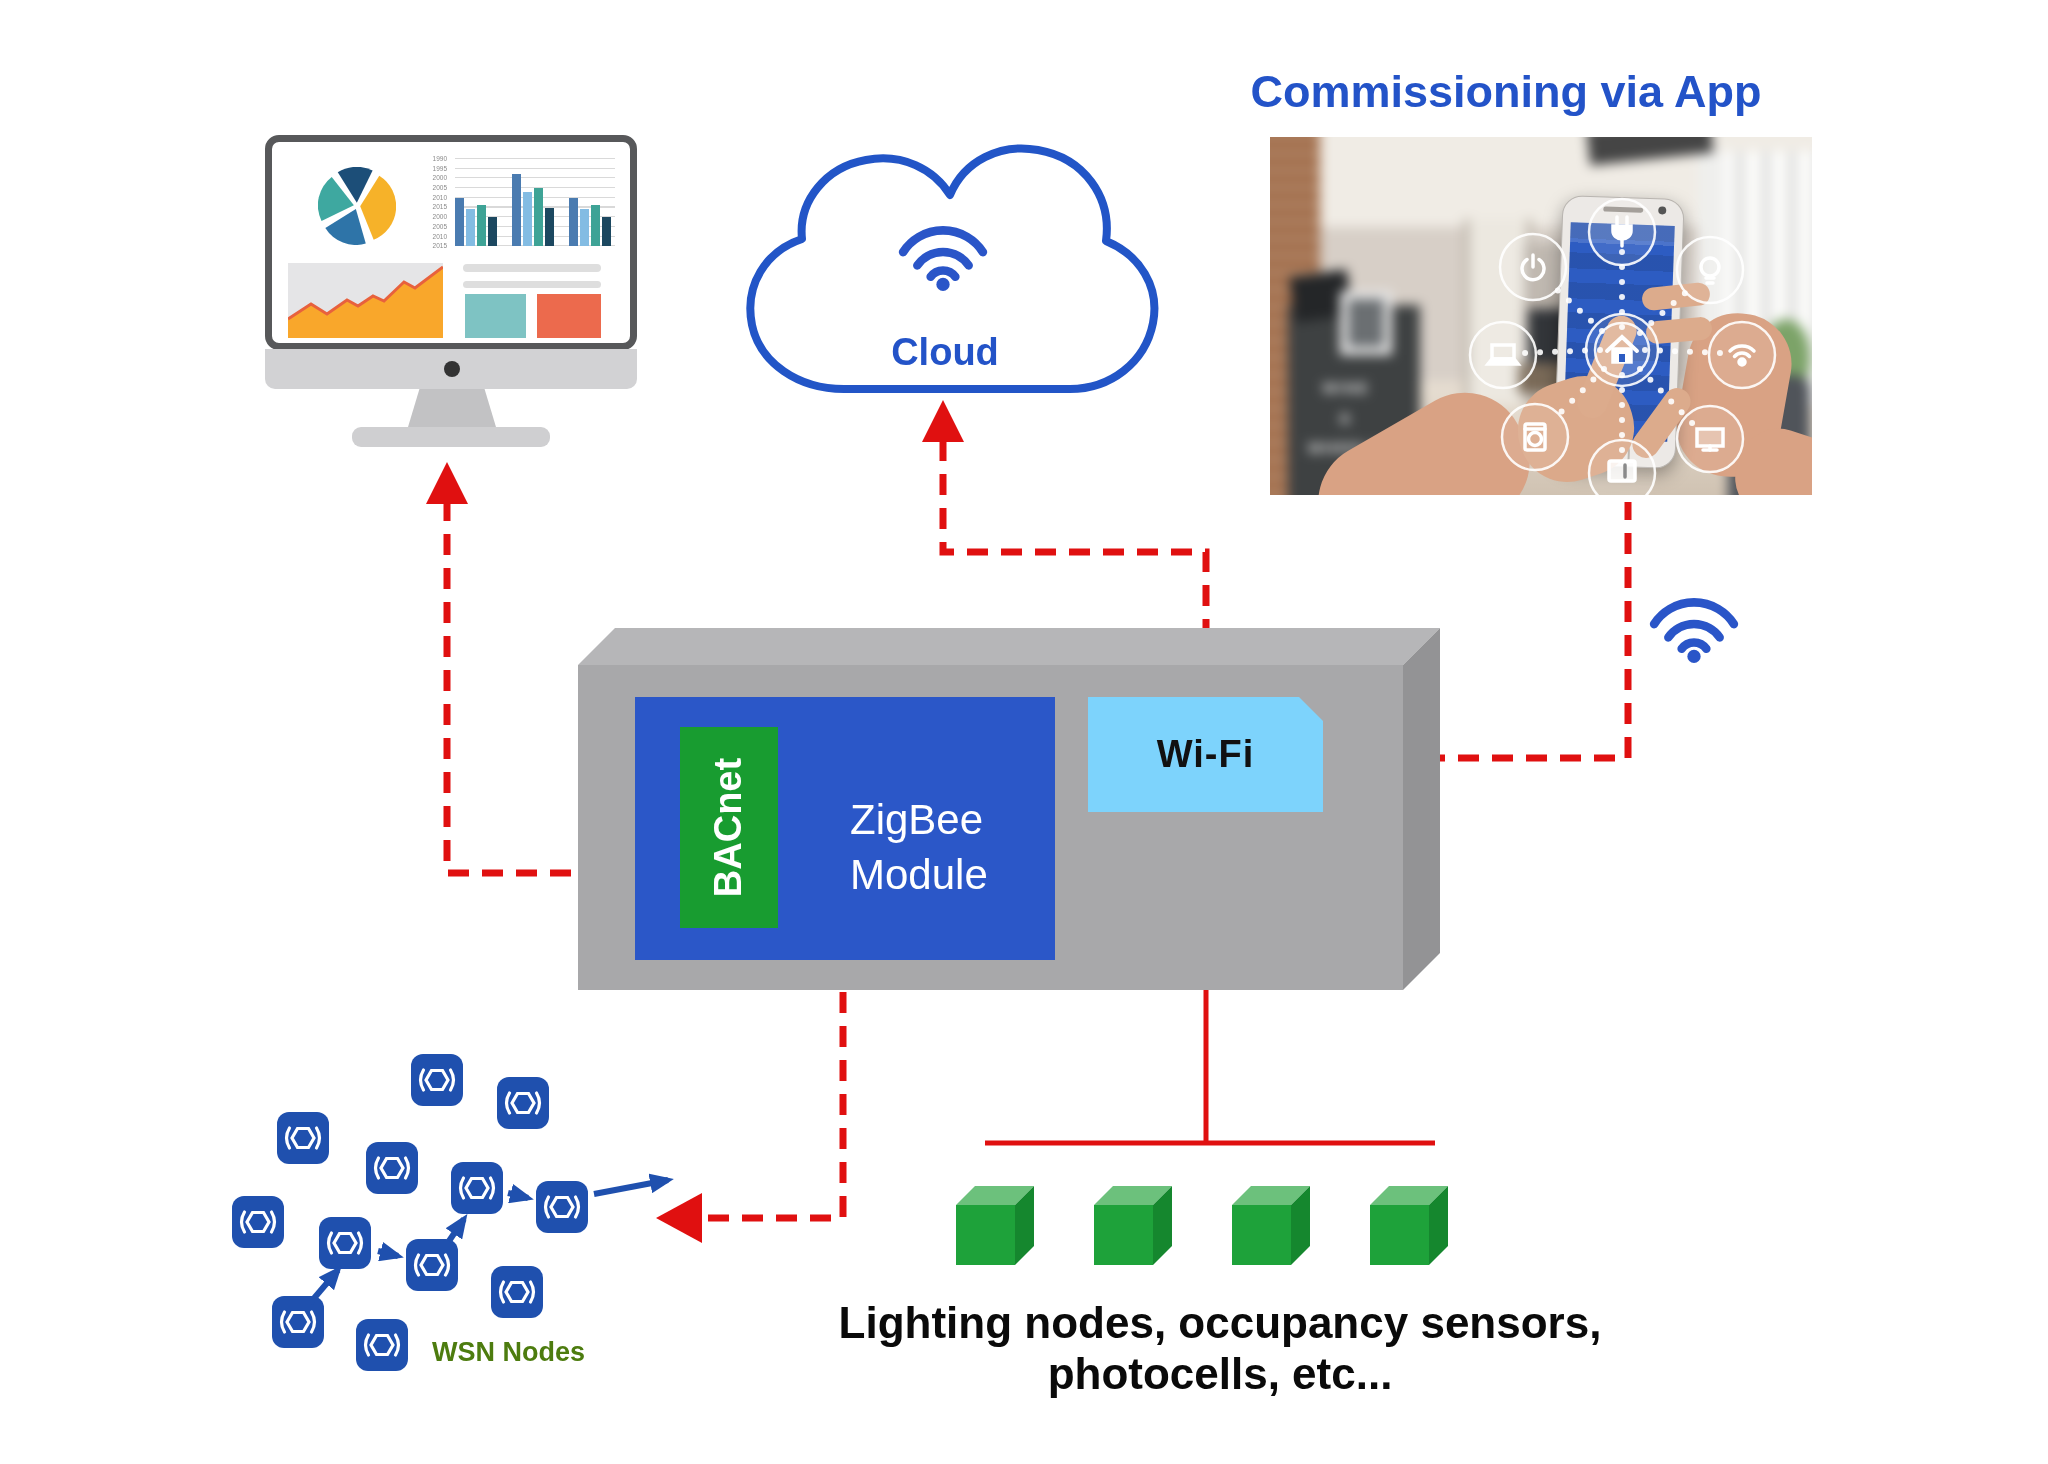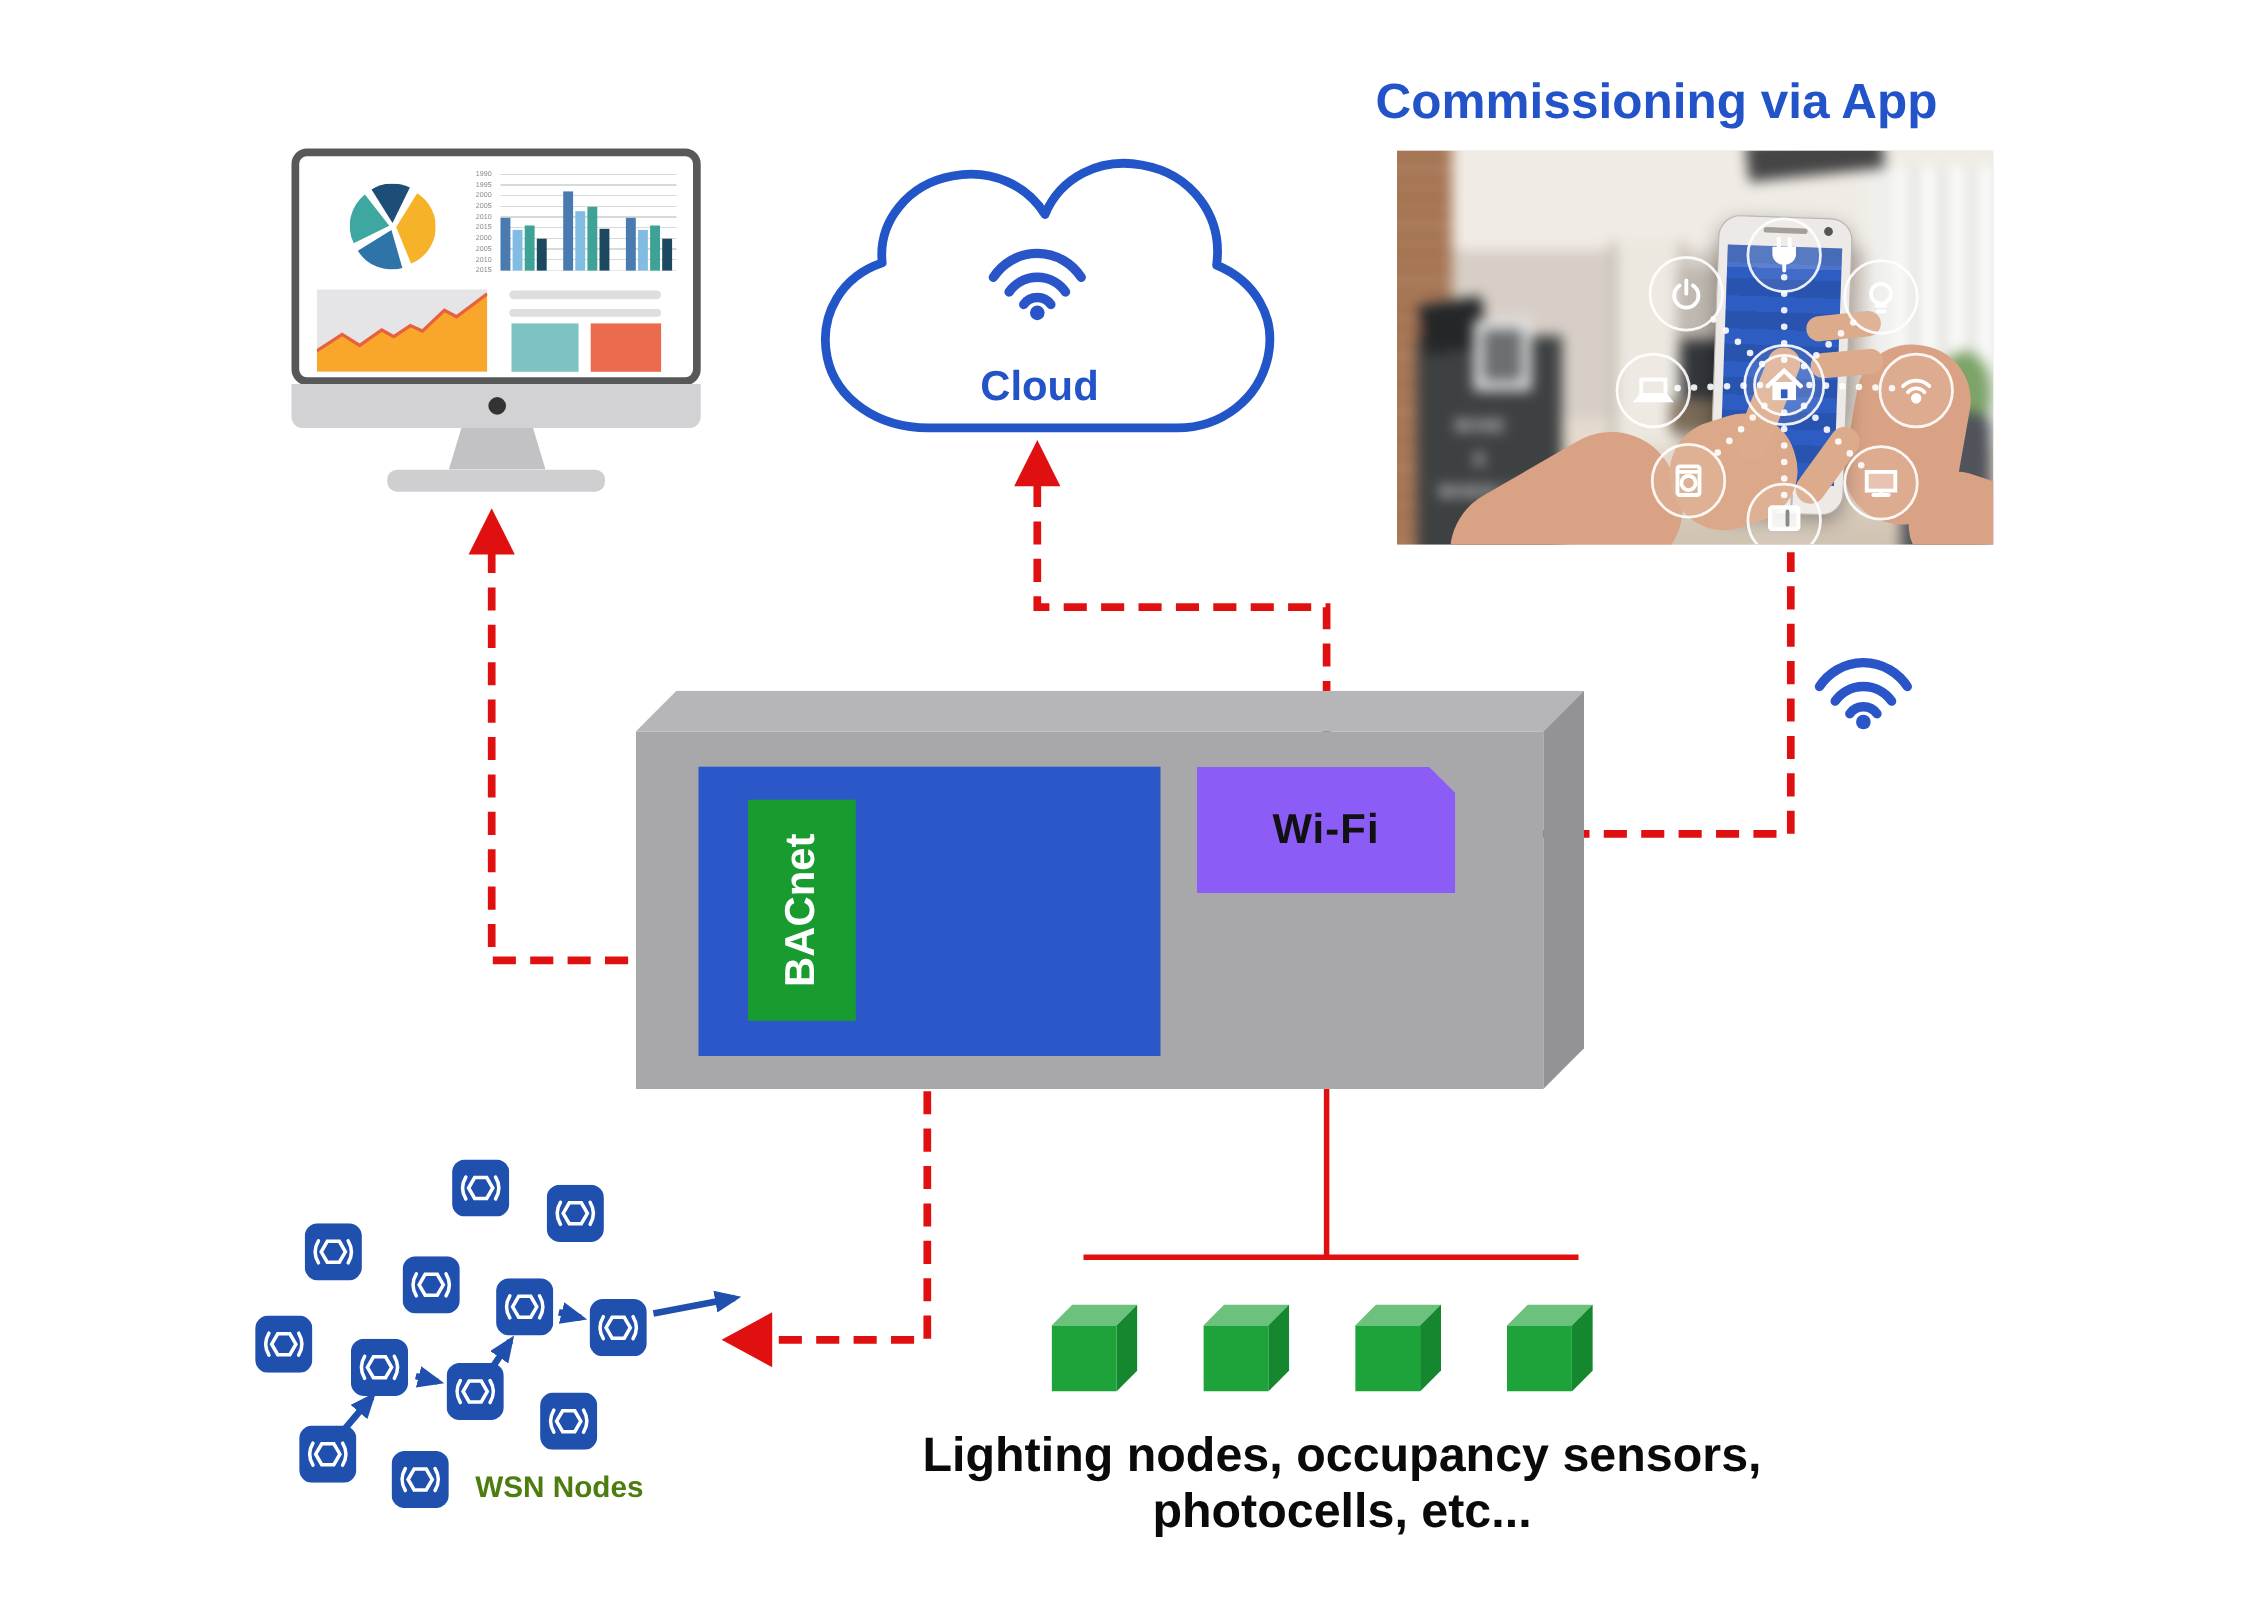--- a/index.html
+++ b/index.html
@@ -26,21 +26,21 @@
   .area-wrap{left:5px;top:113px;width:155px;height:75px;}
   .pill{height:8px;background:#DEDEDE;border-radius:4px;}
   .tealblock{left:182px;top:144px;width:61px;height:44px;background:#7EC3C3;}
   .orangeblock{left:254px;top:144px;width:64px;height:44px;background:#EC6A4D;}
   
   .blue-module{left:635px;top:697px;width:420px;height:263px;background:#2B57C8;z-index:3;}
   .zigbee-text{left:850px;top:792px;color:#fff;font-size:42px;line-height:55px;font-weight:500;z-index:4;}
   .bacnet{left:680px;top:727px;width:98px;height:201px;background:#189C30;z-index:4;
           display:flex;align-items:center;justify-content:center;}
   .bacnet span{transform:rotate(-90deg);color:#fff;font-size:38px;font-weight:bold;white-space:nowrap;}
-  .port{width:235px;background:#8b5cf6;z-index:4;display:flex;align-items:center;justify-content:center;
+  .port{width:235px;background:#7dd3fc;z-index:4;display:flex;align-items:center;justify-content:center;
         clip-path:polygon(0 0,calc(100% - 24px) 0,100% 24px,100% 100%,0 100%);
         font-size:38px;font-weight:600;letter-spacing:1px;color:#111;}
   .wifi-port{left:1088px;top:697px;height:115px;}
   .can-port{left:1088px;top:843px;height:114px;}
   
   .wsn-node{width:52px;height:52px;z-index:3;}
   .caption{left:820px;top:1297px;width:800px;text-align:center;color:#0a0a0a;
            font-size:44px;line-height:51px;font-weight:bold;z-index:2;}
   .wsn-label{left:432px;top:1337px;color:#4d7c0f;font-size:27px;font-weight:bold;z-index:3;}
   
@@ -273,20 +273,24 @@
     </g>
     <circle cx="50" cy="72" r="7" fill="#2A55C8"></circle>
   </svg>
 
   <svg class="abs" style="left:578px;top:628px;z-index:2;" width="862" height="362" viewBox="0 0 862 362">
     <polygon points="0,37 37,0 862,0 825,37" fill="#B6B6B8"></polygon>
     <polygon points="825,37 862,0 862,325 825,362" fill="#939395"></polygon>
     <rect x="0" y="37" width="825" height="325" fill="#A8A8AA"></rect>
   </svg>
   <div class="abs blue-module"></div>
+  <div class="abs zigbee-text">
+    <div>ZigBee</div>
+    <div>Module</div>
+  </div>
   <div class="abs bacnet">
     <span>BACnet</span>
   </div>
   <div class="abs port wifi-port">
     <span>Wi-Fi</span>
   </div>
 
   <div>
 
     <div class="abs wsn-node" style="left:411px;top:1054px;"><svg width="52" height="52" viewBox="0 0 52 52">

